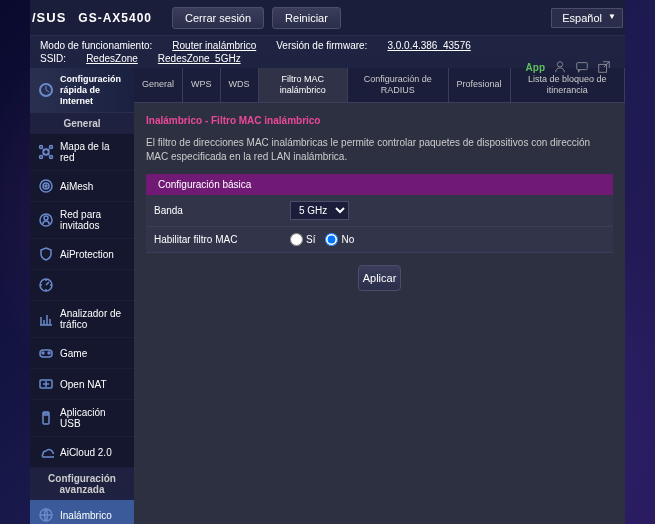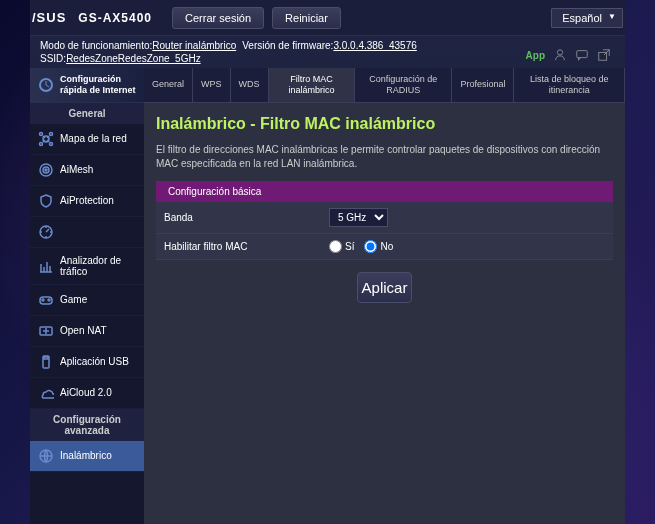--- a/index.html
+++ b/index.html
@@ -6,67 +6,67 @@
 body{background:linear-gradient(135deg,#0a0a2e 0%,#1a1a4e 50%,#2a1a5e 100%);width:655px;height:524px;overflow:hidden;color:#fff;font-size:11px;position:relative}
 body::before{content:"";position:absolute;inset:0;background:radial-gradient(circle at 30% 40%,rgba(255,100,200,0.15),transparent 40%),radial-gradient(circle at 70% 80%,rgba(100,100,255,0.15),transparent 40%);pointer-events:none}
 .container{position:relative;width:595px;height:524px;margin:0 auto;background:linear-gradient(180deg,#1f2544 0%,#15172e 100%);display:flex;flex-direction:column}
 .topbar{height:36px;background:#1a1e3a;display:flex;align-items:center;padding:0 2px;gap:8px;border-bottom:1px solid #2a2e4a}
 .logo{font-weight:bold;font-size:13px;letter-spacing:1px}
 .model{font-weight:bold;font-size:12px;letter-spacing:1px;margin-left:4px}
 .top-btn{background:linear-gradient(180deg,#3a3e5a,#2a2e4a);border:1px solid #4a4e6a;border-radius:3px;padding:4px 12px;color:#fff;font-size:11px;cursor:pointer}
 .lang-sel{background:#2a2e4a;border:1px solid #4a4e6a;border-radius:1px;padding:3px 20px 3px 10px;color:#fff;font-size:11px;cursor:pointer;position:relative;margin-left:auto}
 .lang-sel::after{content:"▼";position:absolute;right:6px;font-size:8px}
 .infobar{padding:4px 10px;font-size:10px;display:flex;flex-direction:column;gap:2px}
-.info-row{display:flex;align-items:center;gap:0}
+.info-row{display:flex;align-items:center;gap:20px}
 .info-link{color:#fff;text-decoration:underline;cursor:pointer}
-.info-icons{position:absolute;right:14px;top:48px;display:flex;gap:8px;align-items:center;font-size:10px}
+.info-icons{position:absolute;right:14px;top:60px;display:flex;gap:8px;align-items:center;font-size:10px}
 .app-label{color:#5fbf5f;font-weight:bold}
 .icon{width:14px;height:14px;display:inline-flex;align-items:center;justify-content:center;cursor:pointer;opacity:0.8}
 .main{display:flex;flex:1;overflow:hidden}
-.sidebar{width:114px;background:#14172d;display:flex;flex-direction:column;overflow-y:auto}
+.sidebar{width:104px;background:#14172d;display:flex;flex-direction:column;overflow-y:auto}
 .side-top{background:linear-gradient(90deg,#2a3050,#1a2040);padding:6px 8px;display:flex;align-items:center;gap:6px;border-bottom:1px solid #2a2e4a;cursor:pointer}
 .side-top-icon{width:16px;height:16px;flex-shrink:0}
 .side-top-text{font-size:9px;font-weight:bold;line-height:1.2}
 .side-header{background:#1e2240;padding:5px 8px;font-size:10px;font-weight:bold;text-align:center;color:#ccc}
 .side-item{display:flex;align-items:center;gap:6px;padding:7px 8px;cursor:pointer;border-bottom:1px solid #1a1e3a;font-size:10px}
 .side-item.active{background:#3a5a9a}
 .side-icon{width:16px;height:16px;flex-shrink:0;display:flex;align-items:center;justify-content:center}
 .side-icon svg{width:16px;height:16px;stroke:#6a8acc;fill:none;stroke-width:1.5}
 .content{flex:1;display:flex;flex-direction:column;background:#252838;overflow:hidden}
 .tabs{display:flex;background:#1a1e3a;border-bottom:1px solid #3a3e5a}
 .tab{padding:6px 8px;font-size:9px;text-align:center;cursor:pointer;border-right:1px solid #3a3e5a;color:#ccc;display:flex;align-items:center;justify-content:center;line-height:1.2}
 .tab.active{background:#303348;color:#fff}
 .panel{padding:12px;flex:1;overflow-y:auto;background:#2d3040}
-.panel-title{font-size:16px;font-weight:bold;margin-bottom:10px;color:#bef264}
+.panel-title{font-size:10px;font-weight:bold;margin-bottom:10px;color:#ec4899}
 .panel-desc{font-size:10px;color:#ccc;margin-bottom:10px;line-height:1.4}
 .section-header{background:#701a75;padding:5px 12px;font-size:10px;font-weight:normal}
 .form-row{display:flex;align-items:center;padding:6px 8px;border-bottom:1px solid #3a3e5a;background:#32354a;font-size:10px}
-.form-label{width:165px}
+.form-label{width:136px}
 .form-select{background:#1a1e3a;color:#fff;border:1px solid #4a4e6a;padding:2px 4px;font-size:10px}
 .radio-group{display:flex;gap:10px;align-items:flex-end}
 .radio-group label{display:flex;align-items:center;gap:3px}
-.apply-btn{background:linear-gradient(180deg,#3a3e5a,#2a2e4a);border:1px solid #4a4e6a;border-radius:4px;padding:6px 4px;color:#fff;font-size:15px;cursor:pointer;margin:12px auto;display:block}
+.apply-btn{background:linear-gradient(180deg,#3a3e5a,#2a2e4a);border:1px solid #4a4e6a;border-radius:4px;padding:6px 4px;color:#fff;font-size:11px;cursor:pointer;margin:12px auto;display:block}
 </style>
 </head>
 <body>
 
 <div class="container">
   <div class="topbar">
     <span class="logo">/SUS</span>
     <span class="model">GS-AX5400</span>
     <button class="top-btn" style="margin-left:12px">Cerrar sesión</button>
     <button class="top-btn">Reiniciar</button>
     <div class="lang-sel">Español</div>
   </div>
 
   <div class="infobar">
     <div class="info-row">
       <span>Modo de funcionamiento:</span>
       <span class="info-link">Router inalámbrico</span>
-      <span style="margin-left:6px">Versión de firmware:</span>
+      <span style="">Versión de firmware:</span>
       <span class="info-link">3.0.0.4.386_43576</span>
     </div>
     <div class="info-row">
       <span>SSID:</span>
       <span class="info-link">RedesZone</span>
       <span class="info-link">RedesZone_5GHz</span>
     </div>
     <div class="info-icons">
       <span class="app-label">App</span>
       <span class="icon">
@@ -120,20 +120,30 @@
                 <circle cx="8" cy="8" r="6"></circle>
                 <circle cx="8" cy="8" r="3"></circle>
                 <circle cx="8" cy="8" r="1" fill="#6a8acc"></circle>
               </svg>
             </span>
             <span>AiMesh</span>
           </div>
           <div class="side-item">
             <span class="side-icon">
               <svg viewBox="0 0 16 16">
+                <circle cx="8" cy="8" r="6"></circle>
+                <circle cx="8" cy="6" r="2"></circle>
+                <path d="M5 12c0-2 1-3 3-3s3 1 3 3"></path>
+              </svg>
+            </span>
+            <span>Red para invitados</span>
+          </div>
+          <div class="side-item">
+            <span class="side-icon">
+              <svg viewBox="0 0 16 16">
                 <path d="M8 2l5 2v4c0 4-5 6-5 6s-5-2-5-6V4z"></path>
               </svg>
             </span>
             <span>AiProtection</span>
           </div>
           <div class="side-item">
             <span class="side-icon">
               <svg viewBox="0 0 16 16">
                 <circle cx="8" cy="8" r="6"></circle>
                 <path d="M8 8l3-3M8 2v2M14 8h-2M8 14v-2M2 8h2"></path>

